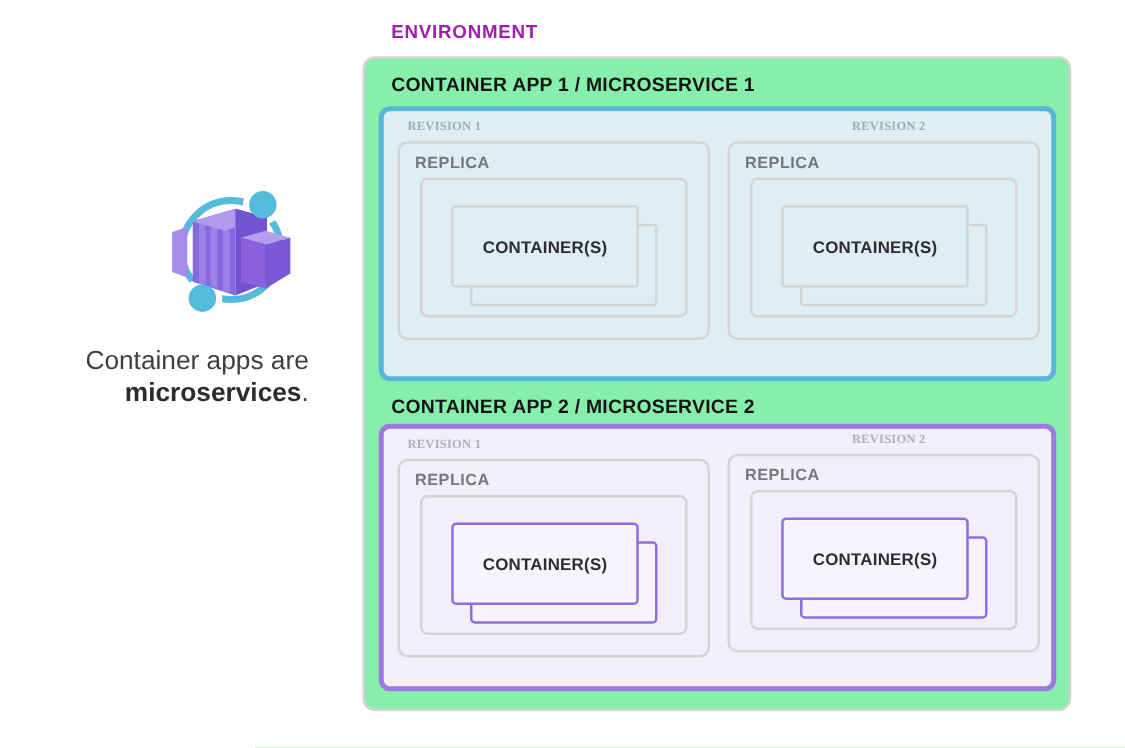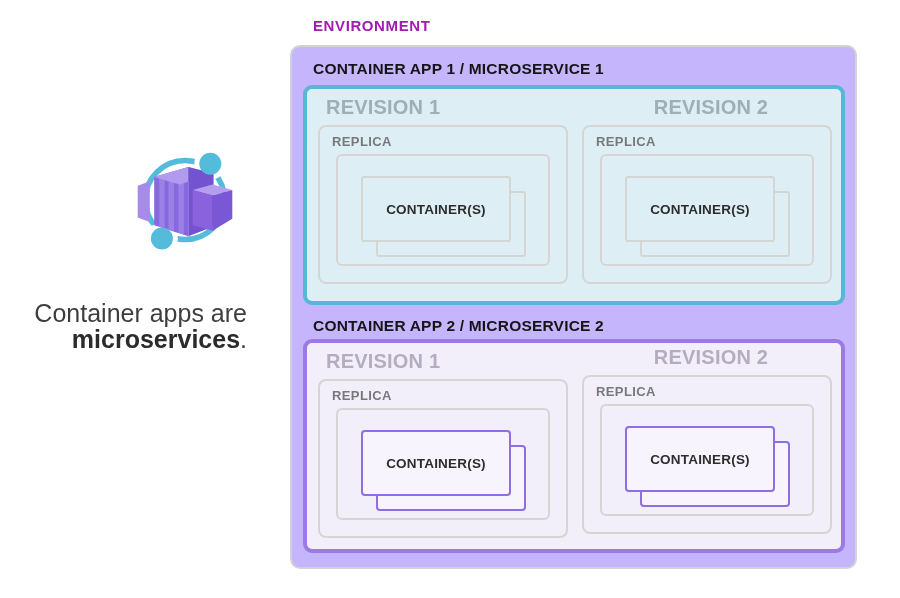--- a/index.html
+++ b/index.html
@@ -5,49 +5,49 @@
   html,body{margin:0;padding:0;}
   body{
     width:900px;height:598px;position:relative;overflow:hidden;
     background:#FFFFFF;
     font-family:"Liberation Sans", sans-serif;
   }
   
   .app-icon{position:absolute;left:130px;top:145px;width:110px;height:110px;}
   .caption{
     position:absolute;left:30px;top:276px;width:217px;
-    text-align:right;font-size:25px;line-height:26px;color:#3E3E3E;margin-top:24px;
+    text-align:right;font-size:21px;line-height:26px;color:#3E3E3E;
   }
   .caption b{color:#2B2B2B;}
   
   .env-label{
     position:absolute;left:313px;top:17px;
     font-size:15px;font-weight:bold;letter-spacing:.6px;color:#a21caf;
   }
   .env{
     position:absolute;left:290px;top:45px;width:567px;height:524px;
-    box-sizing:border-box;background:#c4b5fd;border:2px solid #D3D3D3;border-radius:10px;
+    box-sizing:border-box;background:#86efac;border:2px solid #D3D3D3;border-radius:10px;
   }
   .app-title{
     position:absolute;left:21px;
     font-size:15.5px;font-weight:bold;letter-spacing:.2px;color:#151515;white-space:nowrap;
   }
   .app-title.t1{top:13px;}
   .app-title.t2{top:270px;}
   .app-box{
     position:absolute;left:11px;width:542px;box-sizing:border-box;border-radius:9px;
   }
   .app-box.app-teal{top:38px;height:220px;background:#DEEEF5;border:4px solid #58B6D6;}
   .app-box.app-purple{top:292px;height:214px;background:#F2EEFA;border:4px solid #9B7BE3;}
   .rev-col{position:absolute;top:0;width:250px;}
   .rev-col.col1{left:11px;}
   .rev-col.col2{left:275px;text-align:center;}
   .app-purple .rev-col.col2{top:-4px;}
   .rev-label{
-    margin:7px 0 6px 8px;font-size:20px;font-weight:bold;letter-spacing:.2px;
+    margin:7px 0 6px 8px;font-size:10px;font-weight:bold;letter-spacing:.2px;font-family:Liberation Serif, serif;
   }
   .app-teal .rev-label{color:#9FAEB7;}
   .app-purple .rev-label{color:#B3ADBF;}
   .replica-box{
     position:relative;height:159px;box-sizing:border-box;
     border:2px solid #D7D5D3;border-radius:8px;
   }
   .replica-label{
     position:absolute;left:12px;top:7px;
     font-size:13px;font-weight:bold;letter-spacing:.4px;color:#76797C;

